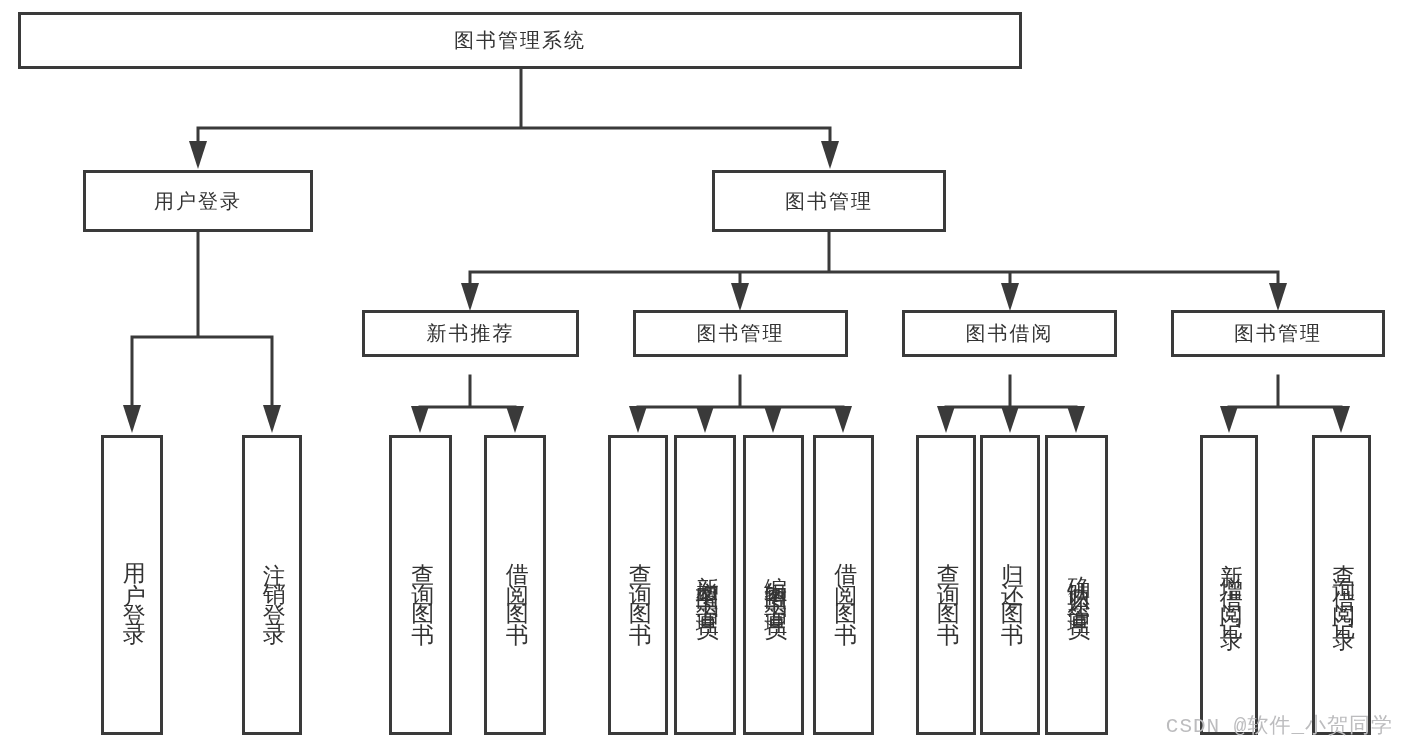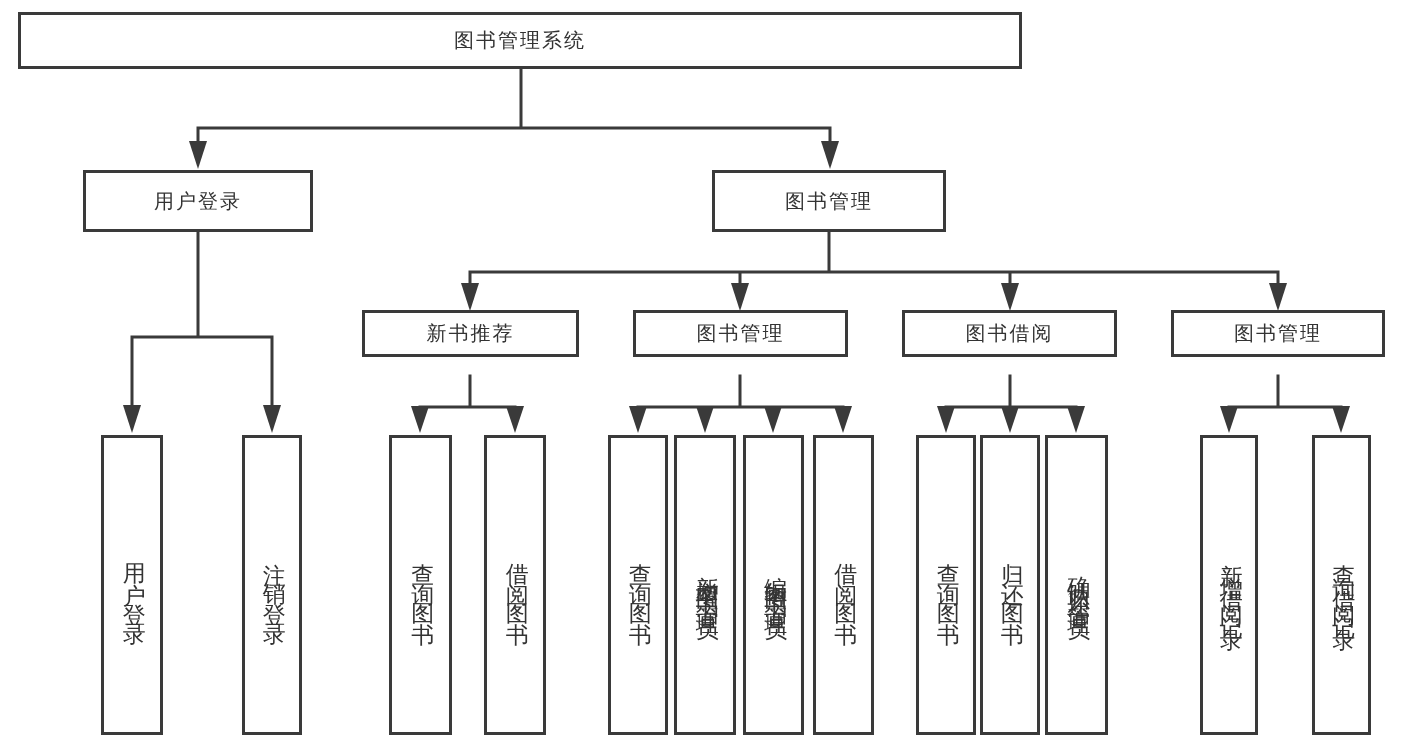--- a/index.html
+++ b/index.html
@@ -150,14 +150,15 @@
   <div class="node leaf lf11">
     <span class="vtext len9">确认归还（管理员）</span>
   </div>
   <div class="node leaf lf12">
     <span class="vtext len6">新增借阅记录</span>
   </div>
   <div class="node leaf lf13">
     <span class="vtext len6">查询借阅记录</span>
   </div>
 
+  <div class="watermark">CSDN @软件_小贺同学</div>
 
 </div>
 
 </body></html>

